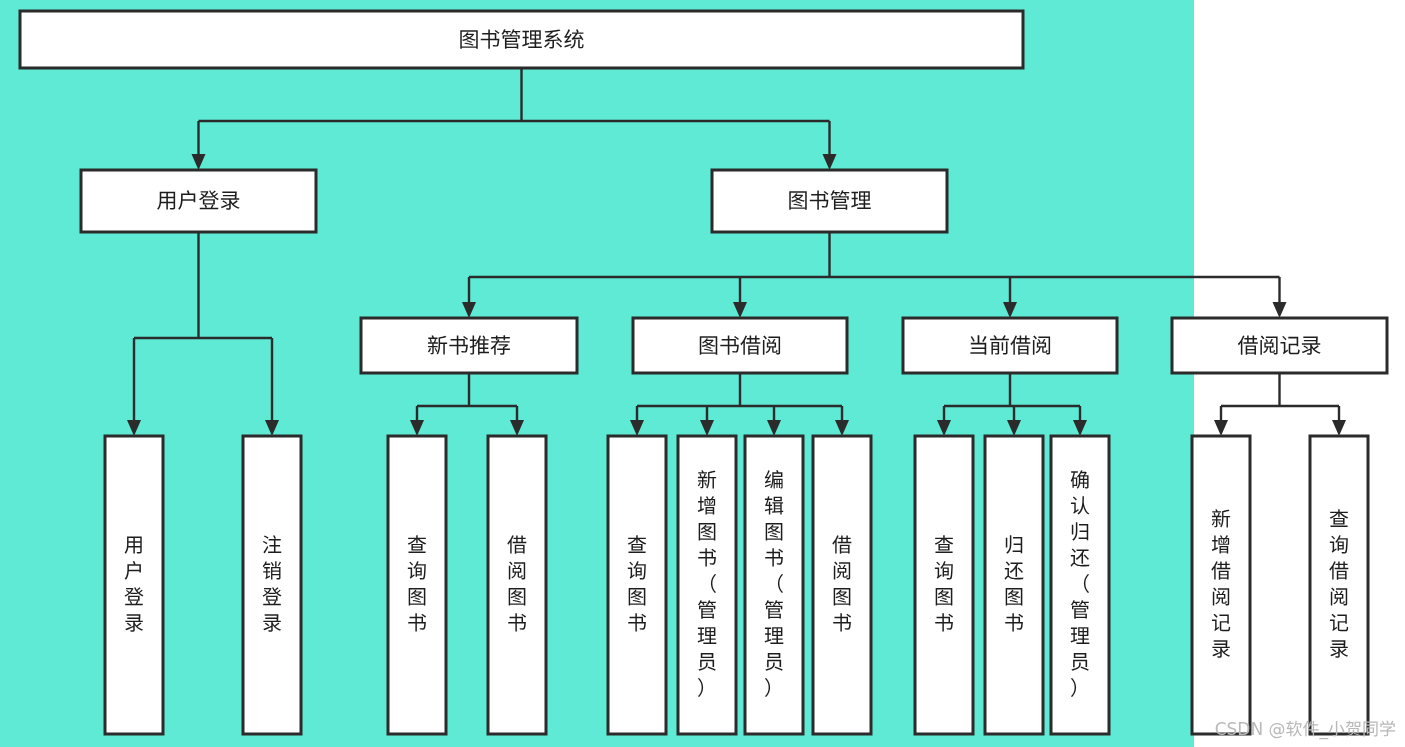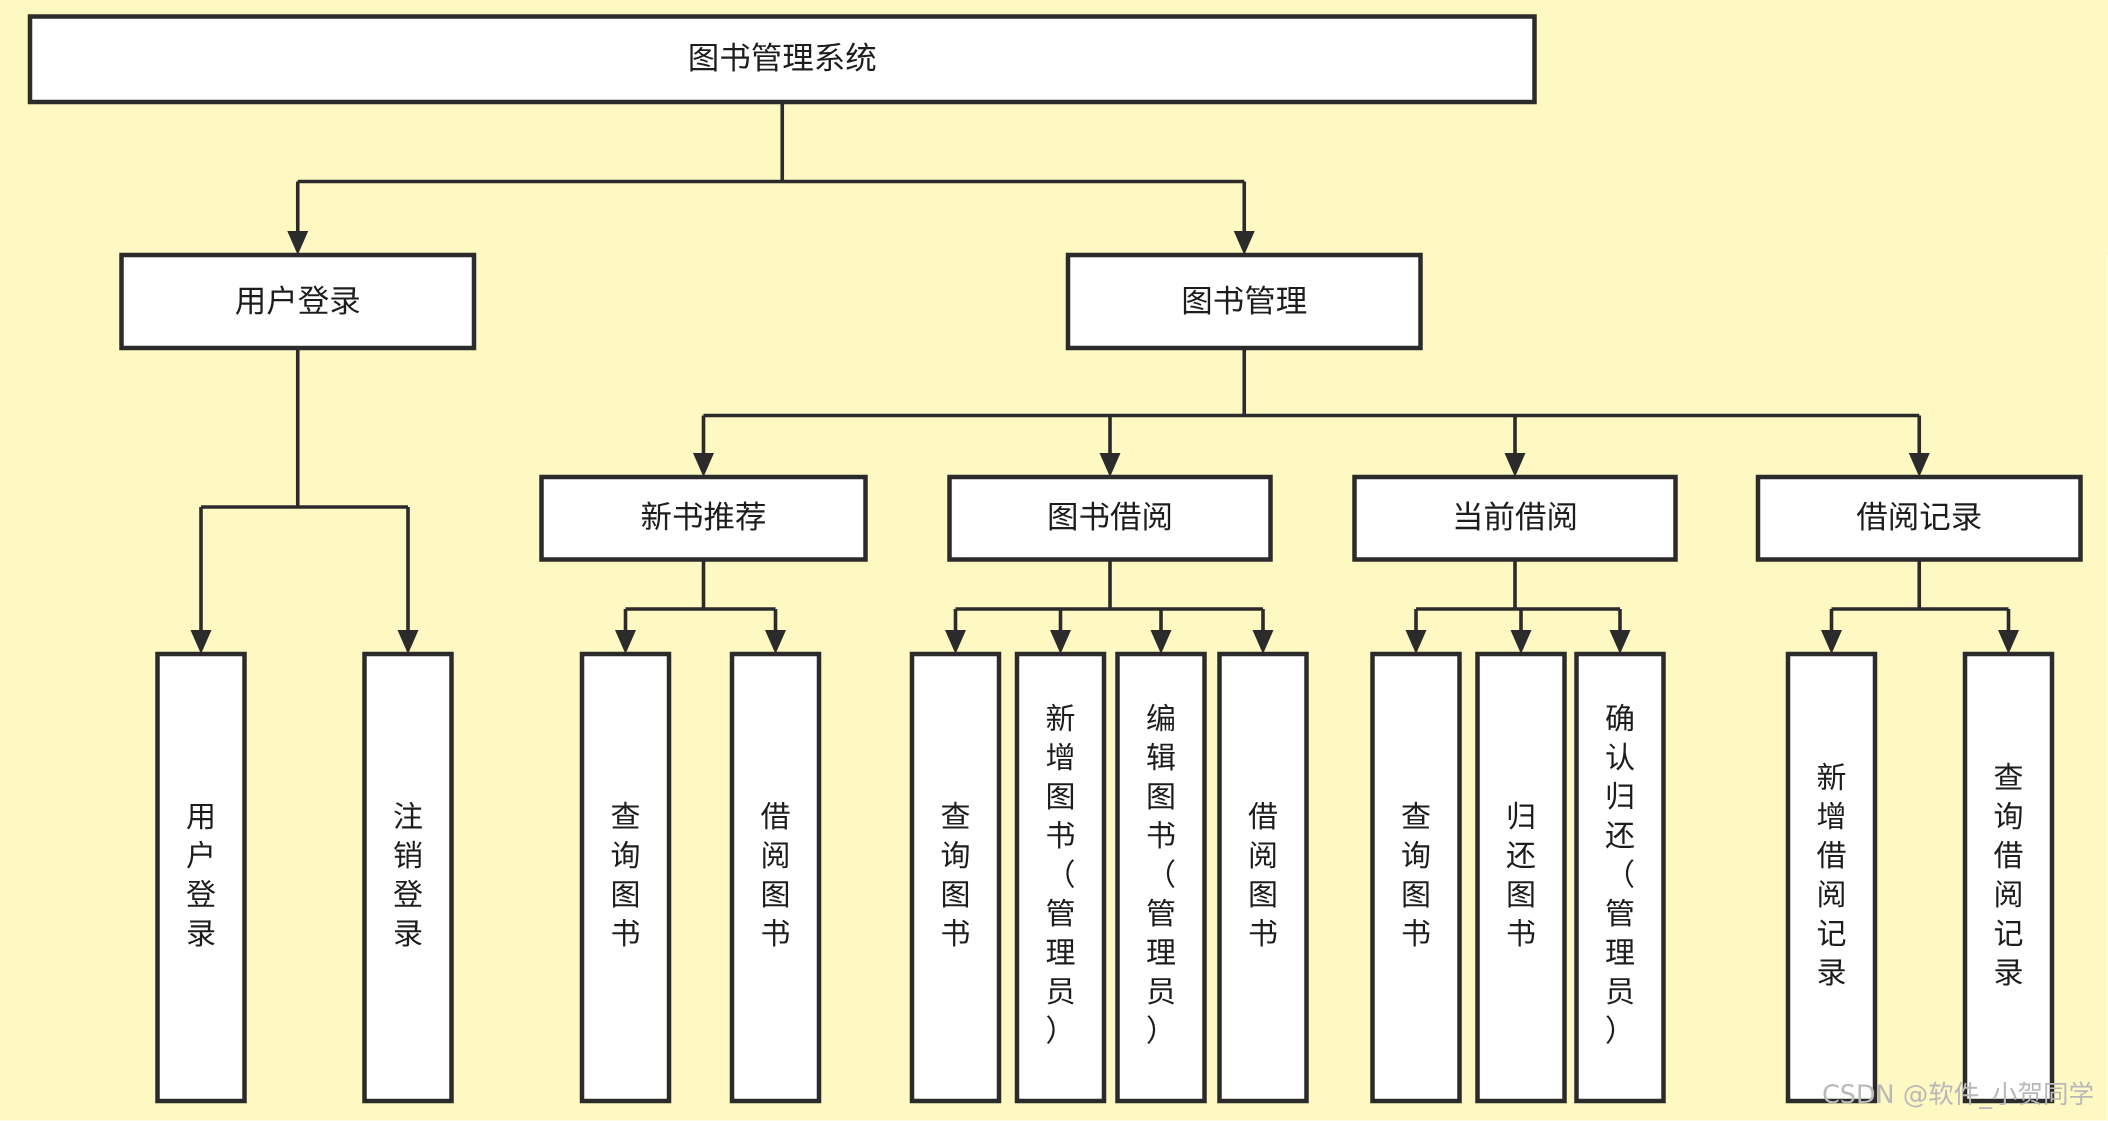--- a/index.html
+++ b/index.html
@@ -9,23 +9,23 @@
     background: #ffffff;
   }
   body {
     width: 1405px;
     height: 747px;
     overflow: hidden;
     font-family: "DejaVu Sans", "Liberation Sans", sans-serif;
   }
   #diagram-root {
     position: relative;
-    width: 1405px;
+    width: 1194px;
     height: 747px;
-    background: #fef9c3;
+    background: #5eead4;
   }
   svg#flow {
     position: absolute;
     top: 0;
     left: 0;
     width: 1405px;
     height: 747px;
     display: block;
   }
   .node-box {

